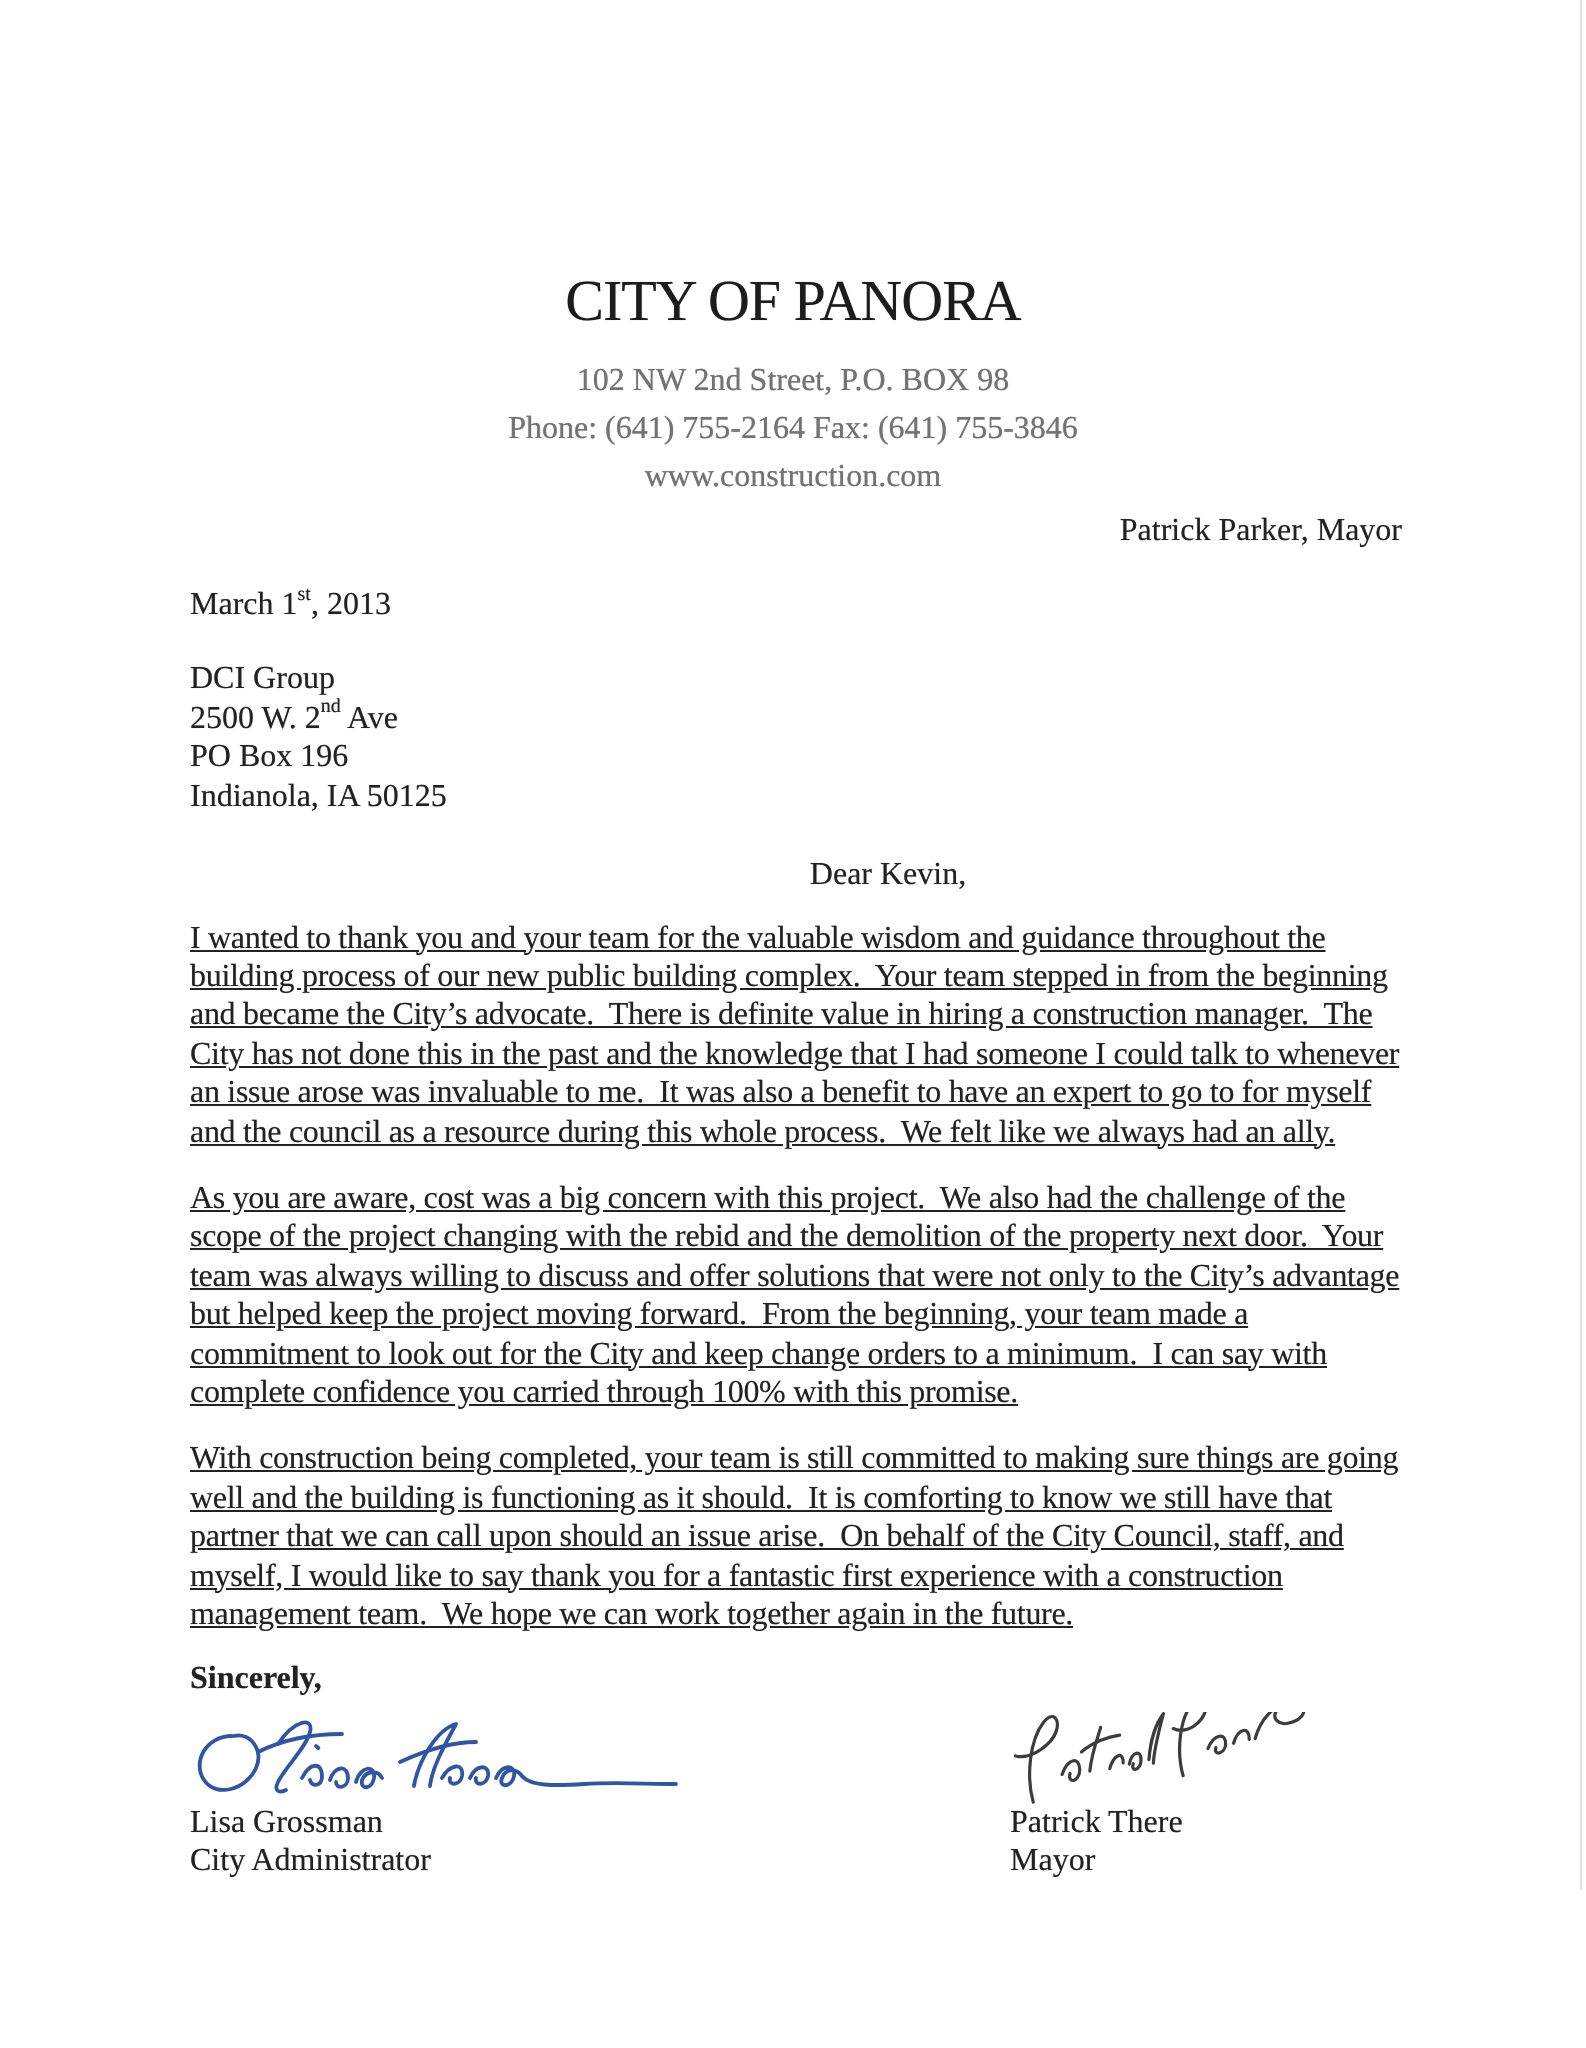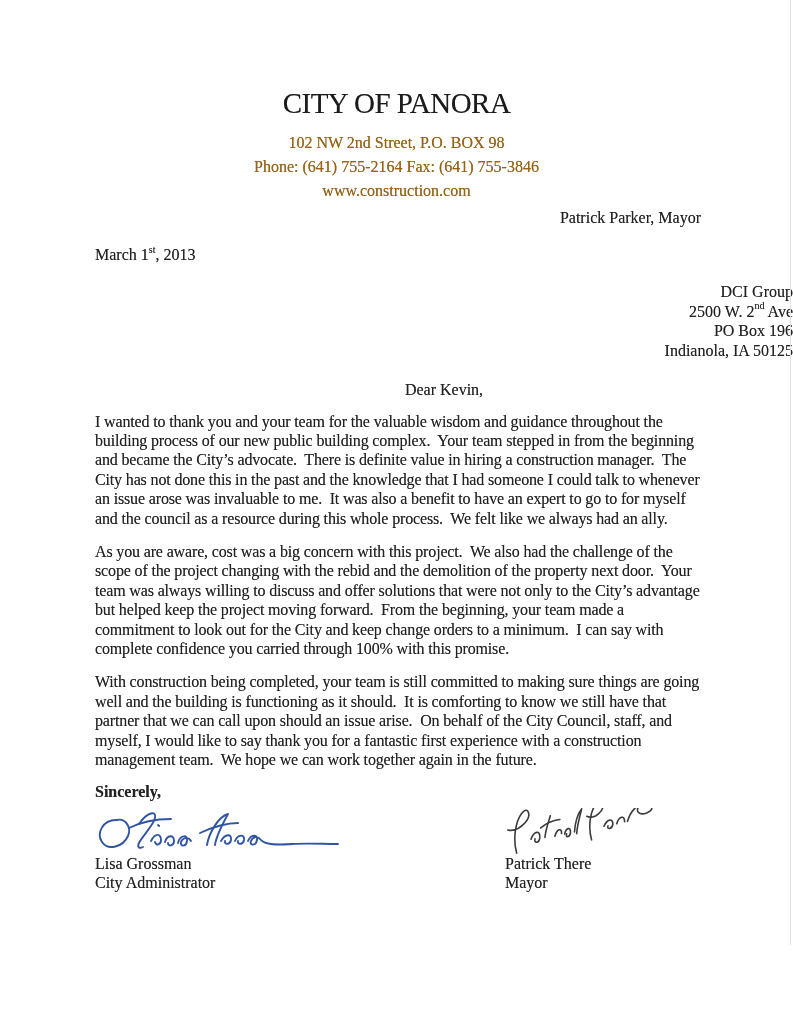--- a/index.html
+++ b/index.html
@@ -10,37 +10,38 @@
     background: #ffffff;
     font-family: "Liberation Serif", "DejaVu Serif", serif;
     color: #222222;
     overflow: hidden;
     text-shadow: 0 0 .4px rgba(40,40,40,.55); 
   }
   .scan-edge {
     position: absolute; top: 0; right: 2px;
     width: 1px; height: 945px; background: #dfe3e8;
   }
-  header { text-align: center; padding-top: 86px; }
+  header { text-align: center; padding-top: 86px; margin-top: 48px; }
   .lh-title {
     font-size: 29px; line-height: 34px; letter-spacing: -0.5px;
     color: #1c1c1c;
   }
-  .lh-lines { margin-top: 11px; font-size: 16px; line-height: 24px; color: #a16207; }
+  .lh-lines { margin-top: 11px; font-size: 16px; line-height: 24px; color: #737373; }
   .lh-official {
     text-align: right; margin: 5px 92px 0 0;
     font-size: 16px; line-height: 20px;
   }
   .date-line   { margin: 17px 0 0 95px; font-size: 16px; line-height: 20px; }
-  .recipient   { margin: 17px 0 0 95px; font-size: 16px; line-height: 19.5px; text-align: right; }
+  .recipient   { margin: 17px 0 0 95px; font-size: 16px; line-height: 19.5px; }
   .salutation  { margin: 20px 0 0 95px; font-size: 16px; line-height: 19.5px; text-align: center; }
   .para {
     margin: 12px 0 0 95px;
     font-size: 16px; line-height: 19.4px; letter-spacing: -0.15px;
     white-space: pre;
+    text-decoration: underline;
   }
   .para + .para { margin-top: 14px; }
   .closing { margin: 13px 0 0 95px; font-size: 16px; line-height: 19.5px; font-weight: bold; }
   .sig-row { margin: 6px 0 10px 95px; display: flex; align-items: flex-start; }
   .sig-left { width: 410px; }
   .sig-block svg { display: block; }
   .sig-name, .sig-title { font-size: 16px; line-height: 19.5px; }
   sup.sup { font-size: 10px; line-height: 0; position: relative; top: -1px; }
 </style>
 </head>

